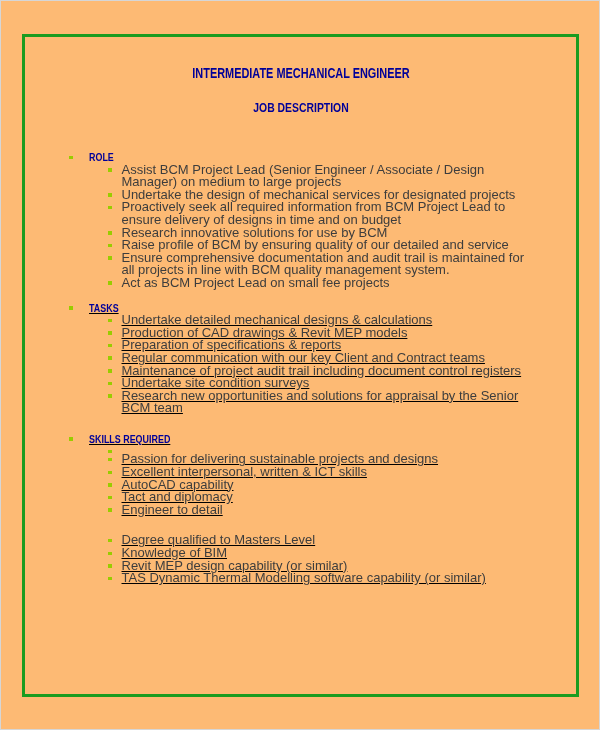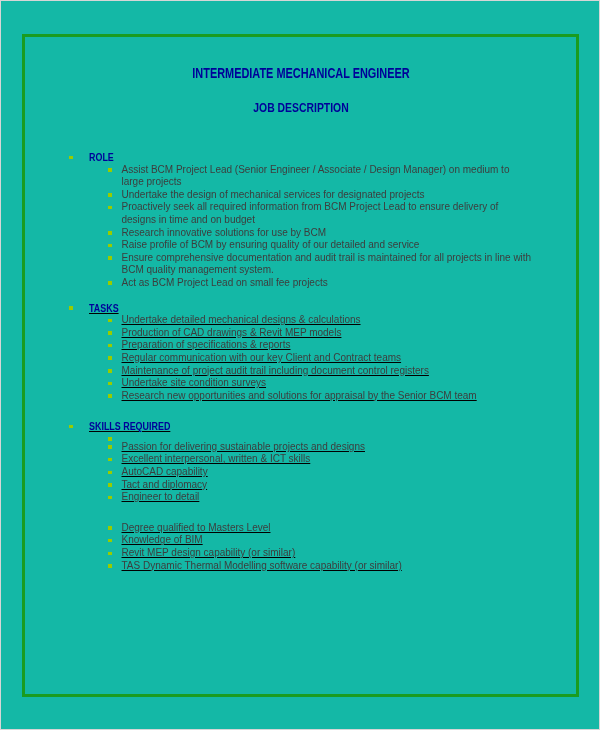--- a/index.html
+++ b/index.html
@@ -8,21 +8,21 @@
     --bullet:#99cc00;
     --body:#3d3d3d;
     --edge:#d6d6d6;
   }
   html,body{margin:0;padding:0;background:#fff;}
   .canvas{
     position:relative;
     width:600px;height:730px;
     box-sizing:border-box;
     border:1px solid var(--edge);
-    background:#14b8a6;
+    background:#fdba74;
     overflow:hidden;
     font-family:"Liberation Sans","DejaVu Sans",sans-serif;
   }
   .green-border{
     position:absolute;
     left:21px;top:33px;
     width:557px;height:663px;
     box-sizing:border-box;
     border:3px solid var(--green);
   }
@@ -76,21 +76,21 @@
     flex:0 0 auto;
     width:3.5px;height:3.5px;
     margin-top:4.5px;
     background:var(--bullet);
   }
   .b1{margin-right:16px;}
   .b2{margin-right:10px;}
   .item-text{
     display:block;
     width:412px;
-    font-size:10px;
+    font-size:13px;
     color:var(--body);
     letter-spacing:0;
   }
 </style>
 </head>
 <body>
 
 <div class="canvas">
   <div class="green-border"></div>
   <div class="content">

